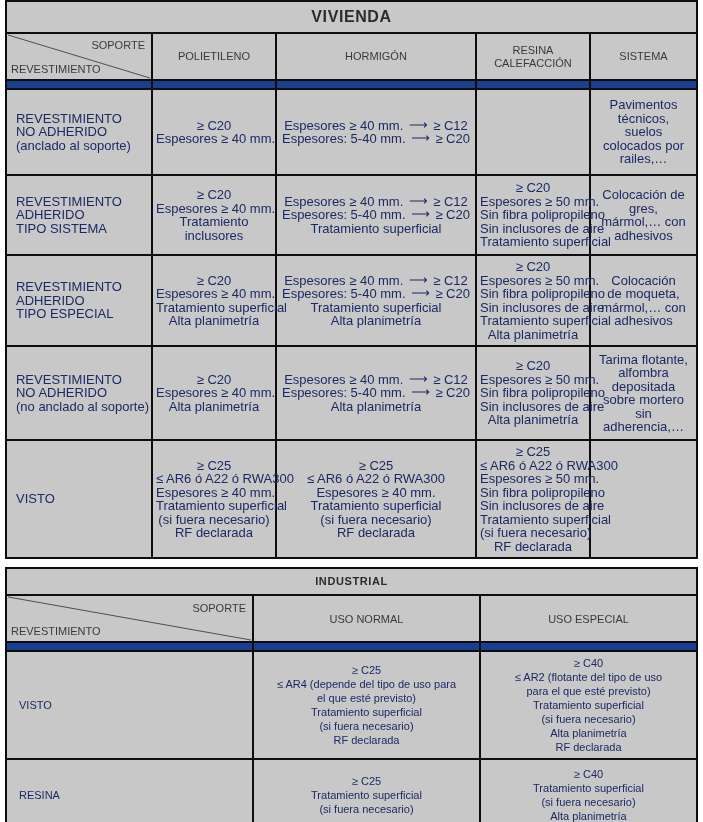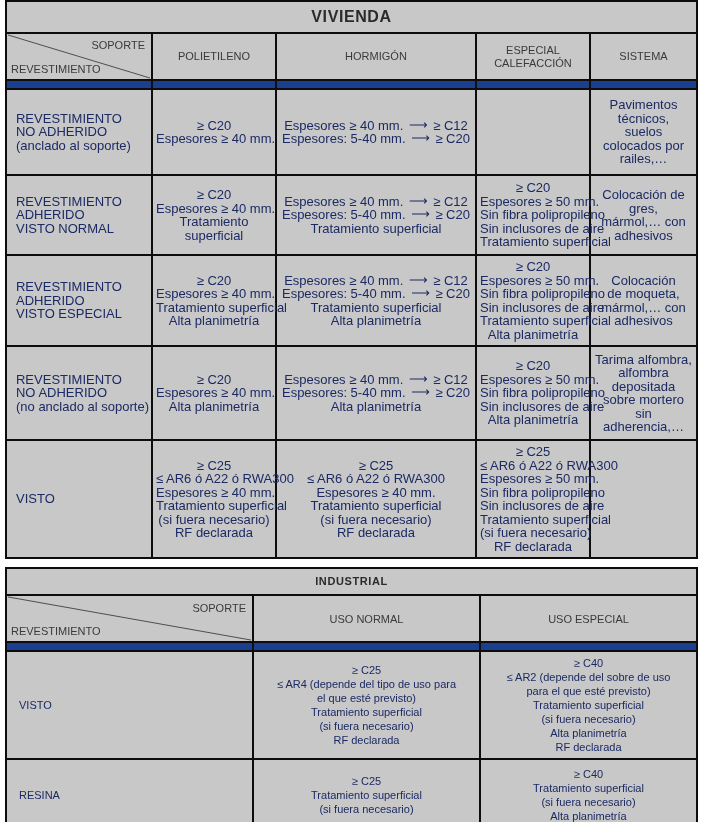--- a/index.html
+++ b/index.html
@@ -151,21 +151,21 @@
       <tr class="hdr">
         <td class="corner">
           <svg class="diag" viewBox="0 0 146 47" preserveAspectRatio="none">
             <line x1="1" y1="1" x2="145" y2="46" stroke="#4a4a4a" stroke-width="1"></line>
           </svg>
           <span class="soporte">SOPORTE</span>
           <span class="revest">REVESTIMIENTO</span>
         </td>
         <td>POLIETILENO</td>
         <td>HORMIGÓN</td>
-        <td>ESPECIAL CALEFACCIÓN</td>
+        <td>RESINA CALEFACCIÓN</td>
         <td>SISTEMA</td>
       </tr>
       <tr class="bluebar">
         <td class="bb"></td>
         <td class="bb"></td>
         <td class="bb"></td>
         <td class="bb"></td>
         <td class="bb"></td>
       </tr>
       </tbody>
@@ -190,27 +190,27 @@
             <span class="ln">técnicos,</span>
             <span class="ln">suelos</span>
             <span class="ln">colocados por</span>
             <span class="ln">railes,…</span>
           </td>
         </tr>
         <tr style="height: 80px;">
           <td class="rowlabel">
             <span class="ln">REVESTIMIENTO</span>
             <span class="ln">ADHERIDO</span>
-            <span class="ln">VISTO NORMAL</span>
+            <span class="ln">TIPO SISTEMA</span>
           </td>
           <td class="cellbody">
             <span class="ln">≥ C20</span>
             <span class="ln">Espesores ≥ 40 mm.</span>
             <span class="ln">Tratamiento</span>
-            <span class="ln">superficial</span>
+            <span class="ln">inclusores</span>
           </td>
           <td class="cellbody">
             <span class="ln">Espesores ≥ 40 mm. <span class="arrow">⟶</span> ≥ C12</span>
             <span class="ln">Espesores: 5-40 mm. <span class="arrow">⟶</span> ≥ C20</span>
             <span class="ln">Tratamiento superficial</span>
           </td>
           <td class="cellbody">
             <span class="ln">≥ C20</span>
             <span class="ln">Espesores ≥ 50 mm.</span>
             <span class="ln">Sin fibra polipropileno</span>
@@ -221,21 +221,21 @@
             <span class="ln">Colocación de</span>
             <span class="ln">gres,</span>
             <span class="ln">mármol,… con</span>
             <span class="ln">adhesivos</span>
           </td>
         </tr>
         <tr style="height: 90px;">
           <td class="rowlabel">
             <span class="ln">REVESTIMIENTO</span>
             <span class="ln">ADHERIDO</span>
-            <span class="ln">VISTO ESPECIAL</span>
+            <span class="ln">TIPO ESPECIAL</span>
           </td>
           <td class="cellbody">
             <span class="ln">≥ C20</span>
             <span class="ln">Espesores ≥ 40 mm.</span>
             <span class="ln">Tratamiento superficial</span>
             <span class="ln">Alta planimetría</span>
           </td>
           <td class="cellbody">
             <span class="ln">Espesores ≥ 40 mm. <span class="arrow">⟶</span> ≥ C12</span>
             <span class="ln">Espesores: 5-40 mm. <span class="arrow">⟶</span> ≥ C20</span>
@@ -274,21 +274,21 @@
             <span class="ln">Alta planimetría</span>
           </td>
           <td class="cellbody">
             <span class="ln">≥ C20</span>
             <span class="ln">Espesores ≥ 50 mm.</span>
             <span class="ln">Sin fibra polipropileno</span>
             <span class="ln">Sin inclusores de aire</span>
             <span class="ln">Alta planimetría</span>
           </td>
           <td class="cellbody">
-            <span class="ln">Tarima alfombra,</span>
+            <span class="ln">Tarima flotante,</span>
             <span class="ln">alfombra</span>
             <span class="ln">depositada</span>
             <span class="ln">sobre mortero</span>
             <span class="ln">sin</span>
             <span class="ln">adherencia,…</span>
           </td>
         </tr>
         <tr style="height: 118px;">
           <td class="rowlabel">
             <span class="ln">VISTO</span>
@@ -360,21 +360,21 @@
           <td class="cellbody">
             <span class="ln">≥ C25</span>
             <span class="ln-wrap">≤ AR4 (depende del tipo de uso para</span>
             <span class="ln">el que esté previsto)</span>
             <span class="ln">Tratamiento superficial</span>
             <span class="ln">(si fuera necesario)</span>
             <span class="ln">RF declarada</span>
           </td>
           <td class="cellbody">
             <span class="ln">≥ C40</span>
-            <span class="ln">≤ AR2 (depende del sobre de uso</span>
+            <span class="ln">≤ AR2 (flotante del tipo de uso</span>
             <span class="ln">para el que esté previsto)</span>
             <span class="ln">Tratamiento superficial</span>
             <span class="ln">(si fuera necesario)</span>
             <span class="ln">Alta planimetría</span>
             <span class="ln">RF declarada</span>
           </td>
         </tr>
         <tr style="height: 72px;">
           <td class="rowlabel">RESINA</td>
           <td class="cellbody">

